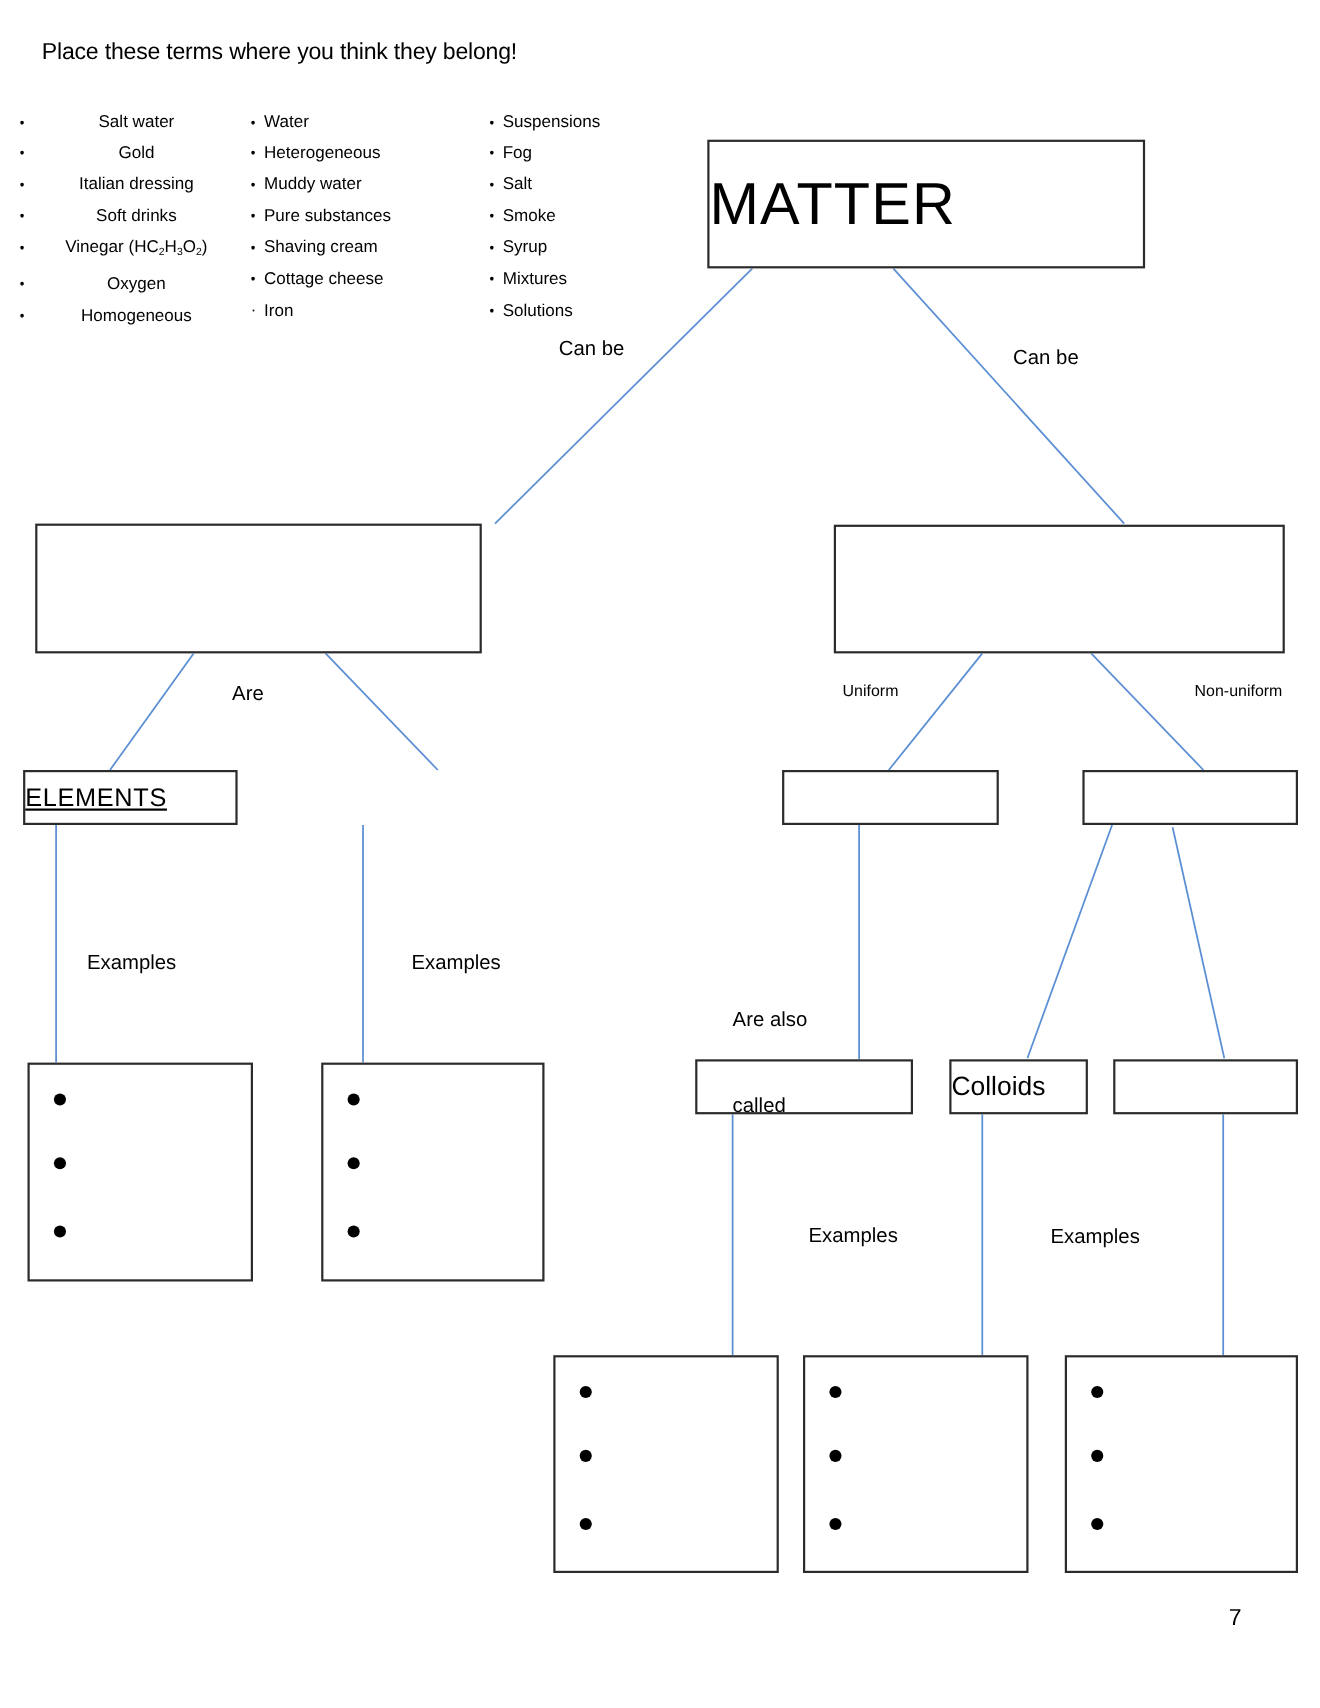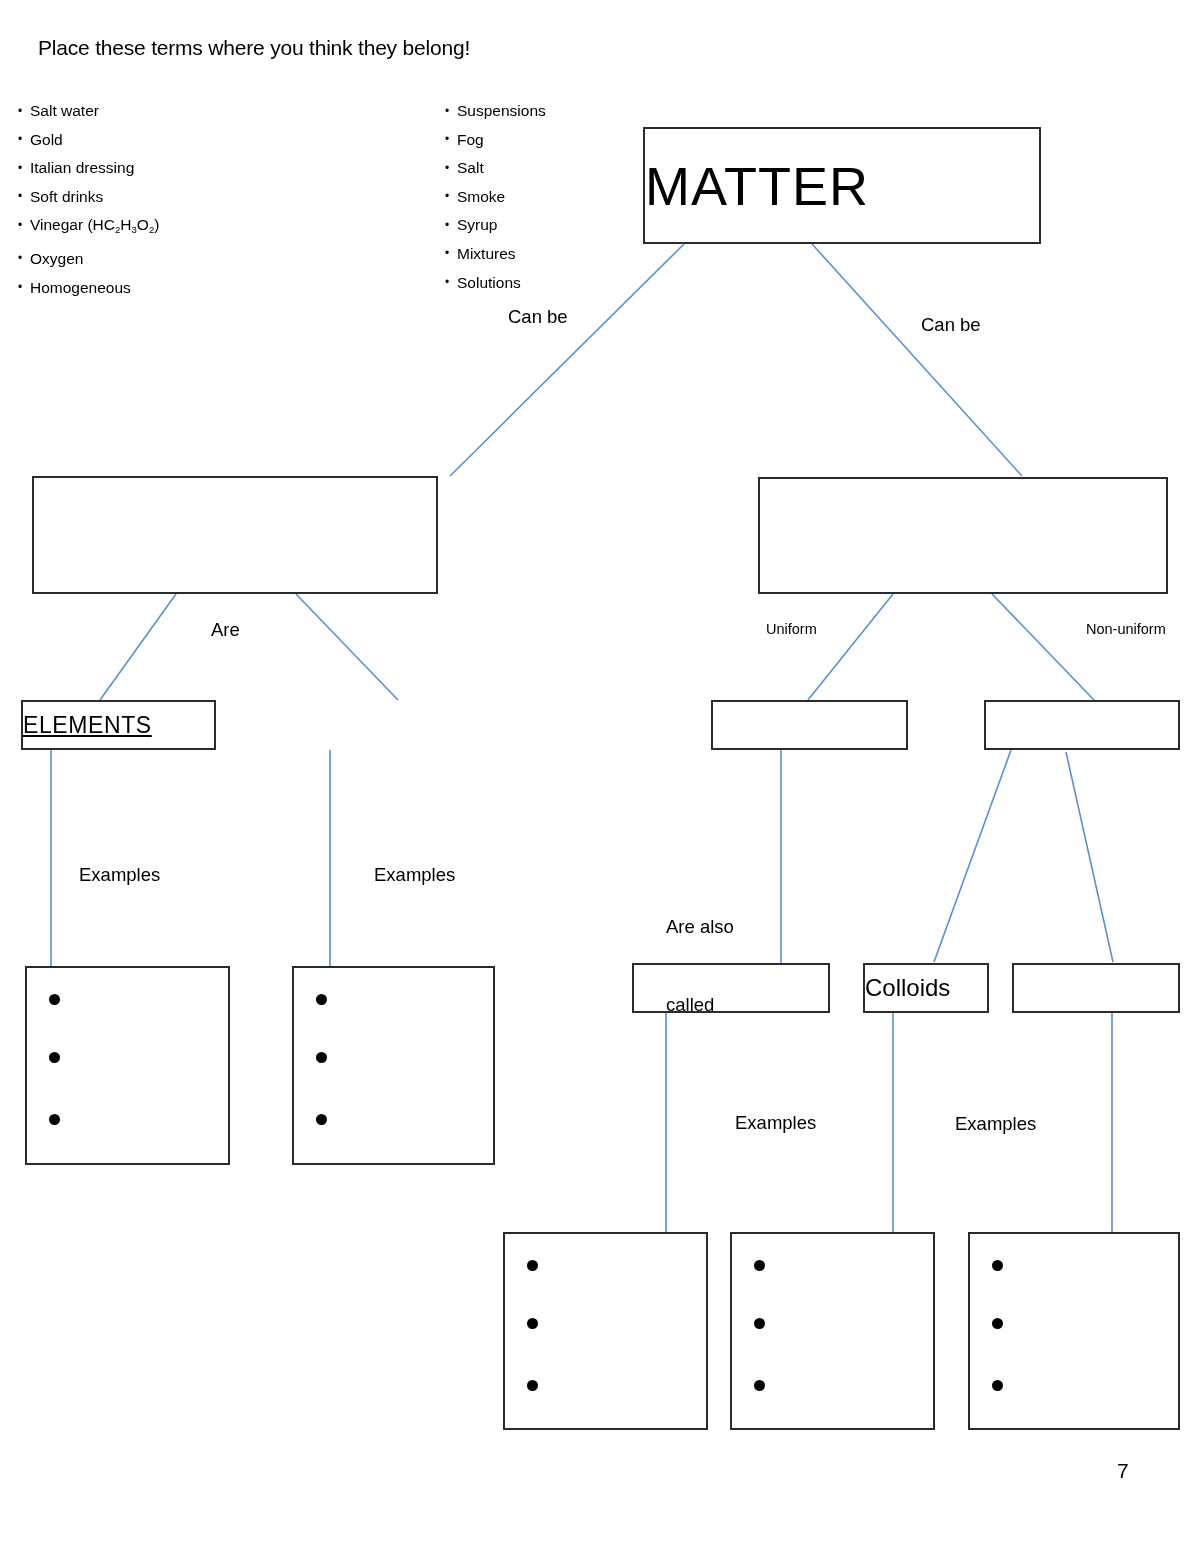--- a/index.html
+++ b/index.html
@@ -32,21 +32,21 @@
     margin-left: 24px;
   }
 
   
   .term-column {
     position: absolute;
     top: 97px;
     font-size: 15.5px;
     line-height: 28.6px;
   }
-  #term-column-1 { left: 18px; width: 200px; }
+  #term-column-1 { left: 18px; width: 200px; text-align: center; }
   #term-column-2 { left: 228px; width: 210px; }
   #term-column-3 { left: 445px; width: 200px; }
   .term-item {
     white-space: nowrap;
     position: relative;
     padding-left: 12px;
   }
   .term-item::before {
     content: "\2022";
     position: absolute;
@@ -150,20 +150,29 @@
   <div id="term-column-1" class="term-column">
     <div class="term-item">Salt water</div>
     <div class="term-item">Gold</div>
     <div class="term-item">Italian dressing</div>
     <div class="term-item">Soft drinks</div>
     <div class="term-item"><span>Vinegar (HC</span><sub>2</sub><span>H</span><sub>3</sub><span>O</span><sub>2</sub><span>)</span></div>
     <div class="term-item">Oxygen</div>
     <div class="term-item">Homogeneous</div>
   </div>
 
+  <div id="term-column-2" class="term-column">
+    <div class="term-item">Water</div>
+    <div class="term-item">Heterogeneous</div>
+    <div class="term-item">Muddy water</div>
+    <div class="term-item">Pure substances</div>
+    <div class="term-item">Shaving cream</div>
+    <div class="term-item">Cottage cheese</div>
+    <div class="term-item small-bullet">Iron</div>
+  </div>
 
   <div id="term-column-3" class="term-column">
     <div class="term-item">Suspensions</div>
     <div class="term-item">Fog</div>
     <div class="term-item">Salt</div>
     <div class="term-item">Smoke</div>
     <div class="term-item">Syrup</div>
     <div class="term-item">Mixtures</div>
     <div class="term-item">Solutions</div>
   </div>

